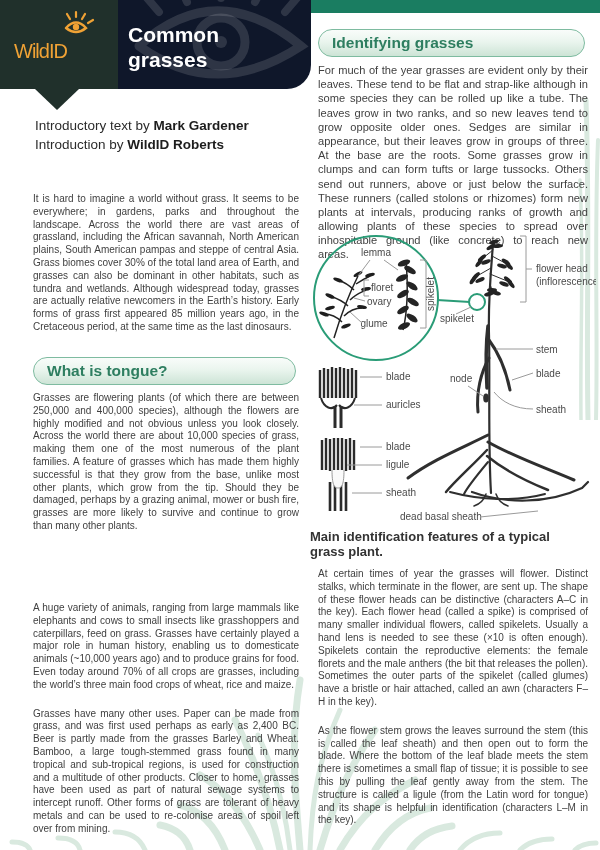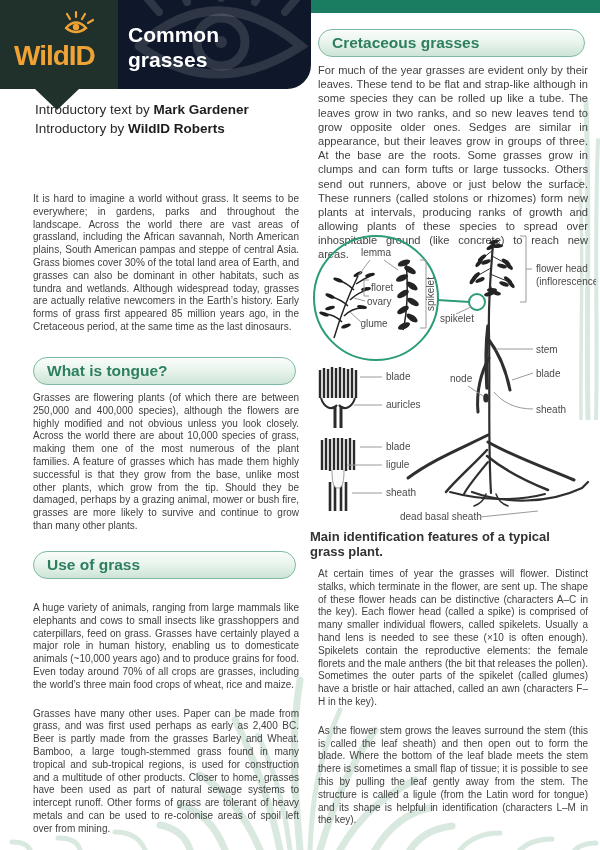--- a/index.html
+++ b/index.html
@@ -4,24 +4,24 @@
 <style>
   html,body{margin:0;padding:0;}
   body{font-family:"Liberation Sans", sans-serif;background:#ffffff;}
   #page{position:relative;width:600px;height:850px;background:#ffffff;overflow:hidden;}
 
   
   .topstrip{position:absolute;left:0;top:0;width:600px;height:13px;background:#1a7d61;}
   .greenblock{position:absolute;left:112px;top:0;width:199px;height:89px;background:#0f172a;border-radius:0 0 24px 0;overflow:hidden;}
   .darkblock{position:absolute;left:0;top:0;width:118px;height:89px;background:#20302b;}
   .tail{position:absolute;left:35px;top:89px;width:0;height:0;border-left:22px solid transparent;border-right:22px solid transparent;border-top:21px solid #20302b;}
-  .logotext{position:absolute;left:14px;top:40px;color:#f0a235;font-size:28px;font-weight:bold;letter-spacing:-1px;}
+  .logotext{position:absolute;left:14px;top:40px;color:#f0a235;font-size:20px;font-weight:normal;letter-spacing:-1px;}
   .title{position:absolute;left:16px;top:22px;width:110px;color:#ffffff;font-size:21px;font-weight:bold;line-height:25px;}
 
-  .credits{position:absolute;left:35px;top:100px;font-size:13.5px;line-height:19px;color:#2b2b2b;}
+  .credits{position:absolute;left:35px;top:116px;font-size:13.5px;line-height:19px;color:#2b2b2b;}
   .credits b{color:#1d1d1d;}
 
   
   .pill{position:absolute;height:28px;box-sizing:border-box;border:1.5px solid #7ebba0;border-radius:14px;
         background:linear-gradient(180deg,#f9fcfa 0%,#eaf5ee 45%,#cde4d6 100%);
         color:#2e7e60;font-weight:bold;font-size:15.5px;line-height:25px;padding-left:13px;}
 
   .para{position:absolute;font-size:10px;line-height:1.28;color:#3f3f3f;text-align:justify;z-index:2;}
   .para p{margin:16px 0 11px 0;}
 
@@ -99,35 +99,34 @@
         <path d="M14 7 L14 2" stroke-width="2.2"></path>
         <path d="M20 9 L23 4" stroke-width="2.2"></path>
         <path d="M26 13 L31 10" stroke-width="2.2"></path>
       </g>
     </svg>
   </div>
   <div class="tail"></div>
 
   <div class="credits">
     <div><span>Introductory text by </span><b>Mark Gardener</b></div>
-    <div><span>Introductory by </span><b>WildID Roberts</b></div>
+    <div><span>Introduction by </span><b>WildID Roberts</b></div>
   </div>
 
   <div class="para" style="left:33px;top:193px;width:266px;">It is hard to imagine a world without grass. It seems to be everywhere; in gardens, parks and throughout the landscape. Across the world there are vast areas of grassland, including the African savannah, North American plains, South American pampas and steppe of central Asia. Grass biomes cover 30% of the total land area of Earth, and grasses can also be dominant in other habitats, such as tundra and wetlands. Although widespread today, grasses are actually relative newcomers in the Earth’s history. Early forms of grass first appeared 85 million years ago, in the Cretaceous period, at the same time as the last dinosaurs.</div>
 
   <div class="pill" style="left:33px;top:357px;width:263px;">What is tongue?</div>
   <div class="para" style="left:33px;top:392px;width:266px;">Grasses are flowering plants (of which there are between 250,000 and 400,000 species), although the flowers are highly modified and not obvious unless you look closely. Across the world there are about 10,000 species of grass, making them one of the most numerous of the plant families. A feature of grasses which has made them highly successful is that they grow from the base, unlike most other plants, which grow from the tip. Should they be damaged, perhaps by a grazing animal, mower or bush fire, grasses are more likely to survive and continue to grow than many other plants.</div>
 
-  <div class="pill" style="left:33px;top:551px;width:263px;">Use of grass</div>
   <div class="para" style="left:33px;top:586px;width:266px;">
     <p>A huge variety of animals, ranging from large mammals like elephants and cows to small insects like grasshoppers and caterpillars, feed on grass. Grasses have certainly played a major role in human history, enabling us to domesticate animals (~10,000 years ago) and to produce grains for food. Even today around 70% of all crops are grasses, including the world’s three main food crops of wheat, rice and maize.</p>
     <p>Grasses have many other uses. Paper can be made from grass, and was first used perhaps as early as 2,400 BC. Beer is partly made from the grasses Barley and Wheat. Bamboo, a large tough-stemmed grass found in many tropical and sub-tropical regions, is used for construction and a multitude of other products. Closer to home, grasses have been used as part of natural sewage systems to intercept runoff. Other forms of grass are tolerant of heavy metals and can be used to re-colonise areas of spoil left over from mining.</p>
   </div>
 
-  <div class="pill" style="left:318px;top:29px;width:267px;">Cretaceous grasses</div>
+  <div class="pill" style="left:318px;top:29px;width:267px;">Identifying grasses</div>
   <div class="para" style="left:318px;top:63px;width:270px;font-size:11.1px;">For much of the year grasses are evident only by their leaves. These tend to be flat and strap-like although in some species they can be rolled up like a tube. The leaves grow in two ranks, and so new leaves tend to grow opposite older ones. Sedges are similar in appearance, but their leaves grow in groups of three. At the base are the roots. Some grasses grow in clumps and can form tufts or large tussocks. Others send out runners, above or just below the surface. These runners (called stolons or rhizomes) form new plants at intervals, producing ranks of growth and allowing plants of these species to spread over inhospitable ground (like concrete) to reach new areas.</div>
 
   <svg class="figure" width="296" height="300" viewBox="0 0 296 300">
 
     <g>
       <circle class="gc" cx="76" cy="68" r="62"></circle>
       <path class="gc" d="M137 70 L170 72"></path>
       <circle class="gc" cx="177" cy="72" r="8"></circle>
     </g>
 

